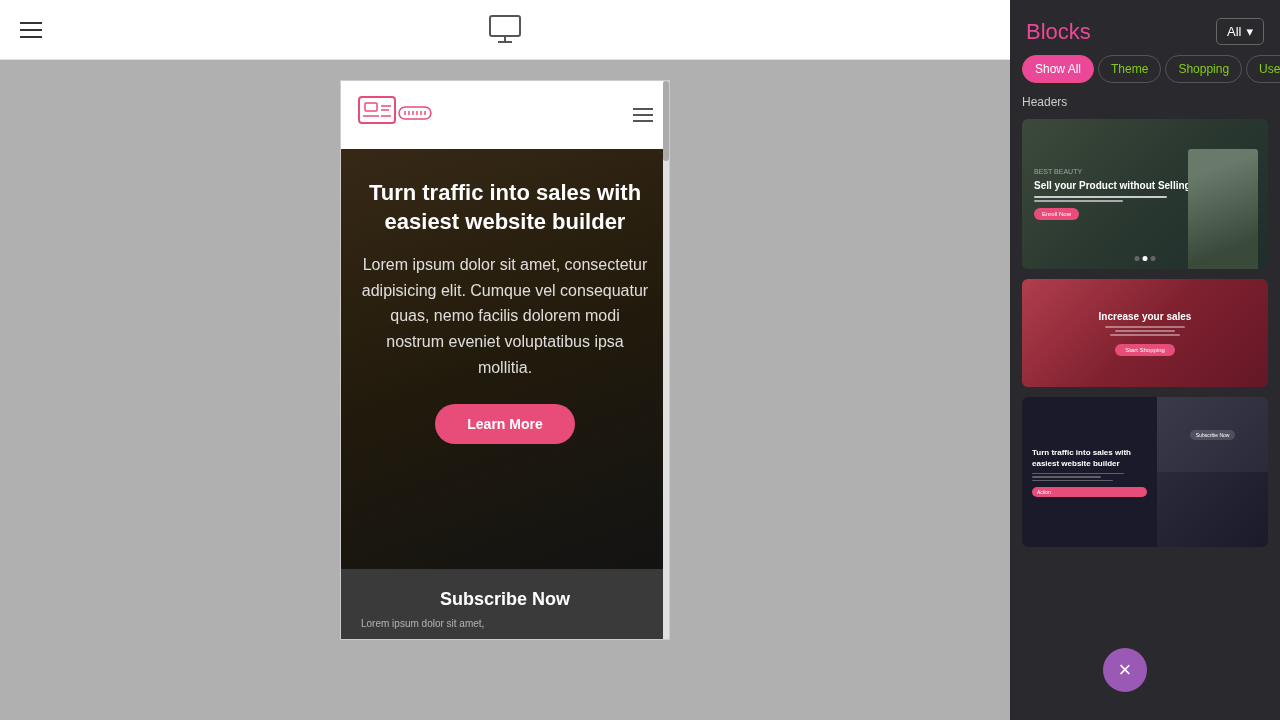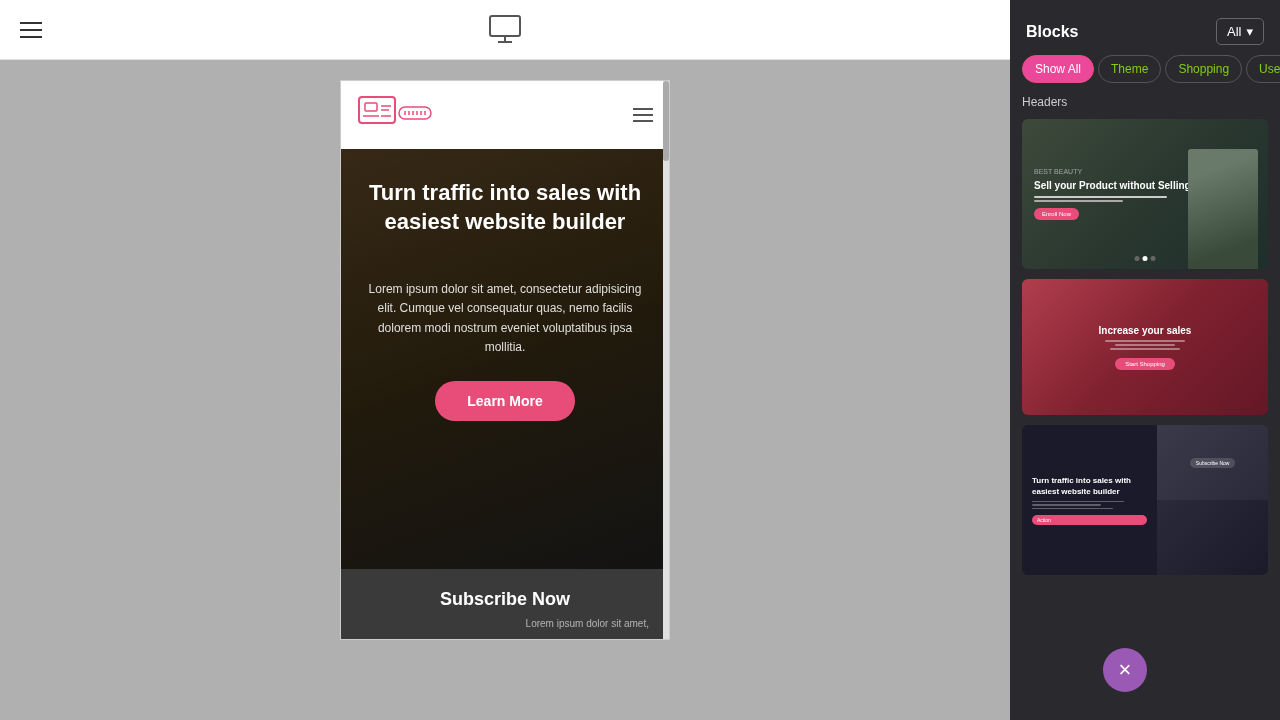--- a/index.html
+++ b/index.html
@@ -134,24 +134,23 @@
     .hero-title {
       color: white;
       font-size: 22px;
       font-weight: 700;
       line-height: 1.3;
       margin-bottom: 16px;
     }
 
     .hero-desc {
       color: rgba(255,255,255,0.85);
-      font-size: 12px;
+      font-size: 16px;
       line-height: 1.6;
       margin-bottom: 24px;
-      margin-top: 28px;
     }
 
     .hero-btn {
       background: #e84d7a;
       color: white;
       border: none;
       border-radius: 25px;
       padding: 12px 32px;
       font-size: 14px;
       font-weight: 600;
@@ -167,21 +166,21 @@
     .subscribe-title {
       color: white;
       font-size: 18px;
       font-weight: 700;
       text-align: center;
       margin-bottom: 8px;
     }
     .subscribe-desc {
       color: rgba(255,255,255,0.6);
       font-size: 10px;
-      text-align: right;
+      text-align: left;
     }
 
     
     .sidebar {
       width: 270px;
       background: #2a2a2e;
       color: white;
       display: flex;
       flex-direction: column;
       flex-shrink: 0;
@@ -189,23 +188,23 @@
 
     .sidebar-header {
       display: flex;
       align-items: center;
       justify-content: space-between;
       padding: 18px 16px 10px;
       flex-shrink: 0;
     }
 
     .sidebar-title {
-      font-size: 16px;
-      font-weight: 700;
-      color: #ffffff;
+      font-size: 22px;
+      font-weight: 400;
+      color: #ec4899;
     }
 
     .all-dropdown {
       background: transparent;
       border: 1.5px solid #666;
       border-radius: 5px;
       color: white;
       padding: 5px 10px;
       font-size: 13px;
       cursor: pointer;
@@ -340,21 +339,21 @@
       height: 5px;
       border-radius: 50%;
       background: #666;
     }
     .preview-1-dots span.active {
       background: white;
     }
 
     
     .preview-2 {
-      height: 136px;
+      height: 108px;
       position: relative;
       overflow: hidden;
     }
     .p2-bags {
       position: absolute;
       top: 0; left: 0; right: 0; bottom: 0;
       background: linear-gradient(135deg, #b03040 0%, #7a1828 100%);
       opacity: 0.9;
     }
     .p2-overlay {

